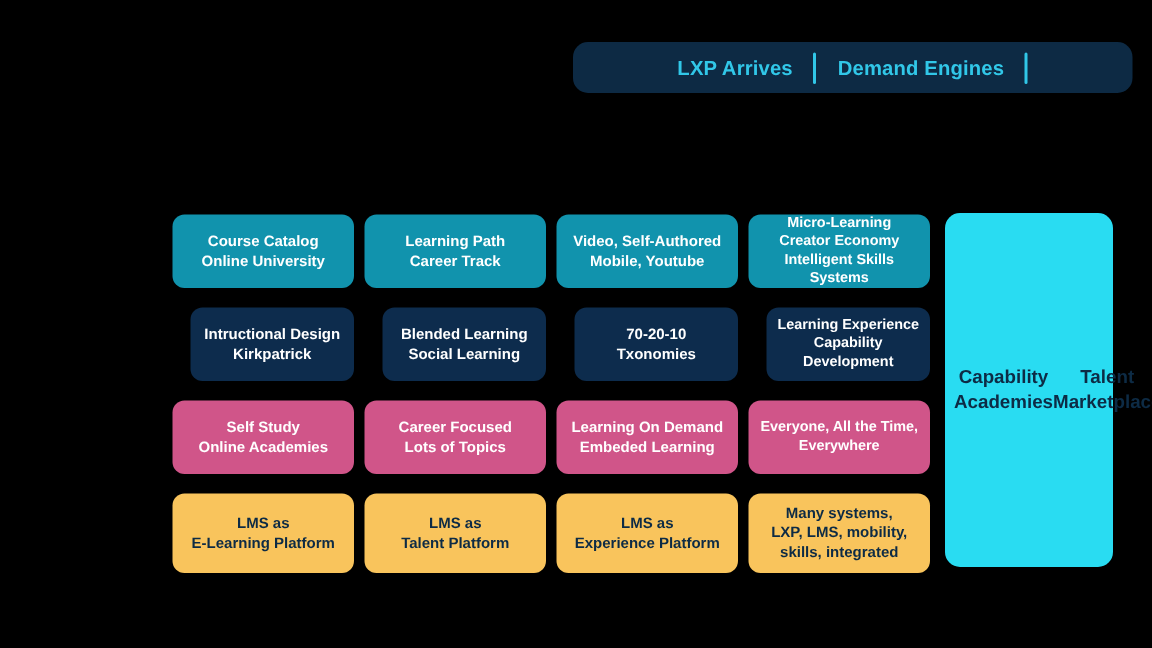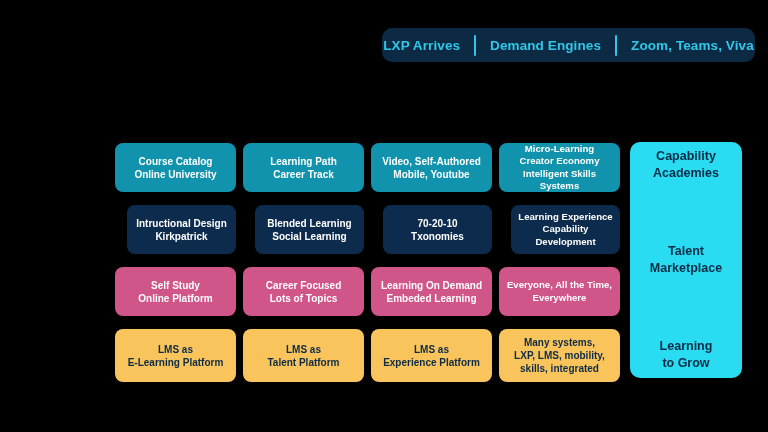--- a/index.html
+++ b/index.html
@@ -79,24 +79,24 @@
   
   .side-panel {
     position: absolute;
     left: 630px;
     top: 142px;
     width: 112px;
     height: 236px;
     background: var(--cyan, #29dcf2);
     border-radius: 10px;
     display: flex;
-    flex-direction: column;
+    flex-direction: row;
     align-items: center;
     justify-content: space-between;
-    padding: 6px 6px;
+    padding: 22px 6px;
     box-sizing: border-box;
   }
   .side-label {
     color: var(--dark_text, #0d2b45);
     font-weight: 700;
     font-size: 12.5px;
     line-height: 1.35;
     text-align: center;
     white-space: pre-line;
   }
@@ -104,21 +104,20 @@
 </head>
 <body>
 
 <div class="stage">
 
   <div class="header-pill">
     <span class="header-item">LXP Arrives</span>
     <span class="header-divider"></span>
     <span class="header-item">Demand Engines</span>
     <span class="header-divider"></span>
-    <span class="header-item">Zoom, Teams, Viva</span>
   </div>
 
   <div class="era-grid">
 
     <div class="cell row-teal">Course Catalog
 Online University</div>
     <div class="cell row-teal">Learning Path
 Career Track</div>
     <div class="cell row-teal">Video, Self-Authored
 Mobile, Youtube</div>
@@ -129,21 +128,21 @@
     <div class="cell row-navy">Intructional Design
 Kirkpatrick</div>
     <div class="cell row-navy">Blended Learning
 Social Learning</div>
     <div class="cell row-navy">70-20-10
 Txonomies</div>
     <div class="cell row-navy dense">Learning Experience
 Capability Development</div>
 
     <div class="cell row-pink">Self Study
-Online Platform</div>
+Online Academies</div>
     <div class="cell row-pink">Career Focused
 Lots of Topics</div>
     <div class="cell row-pink">Learning On Demand
 Embeded Learning</div>
     <div class="cell row-pink dense">Everyone, All the Time,
 Everywhere</div>
 
     <div class="cell row-yellow">LMS as
 E-Learning Platform</div>
     <div class="cell row-yellow">LMS as

